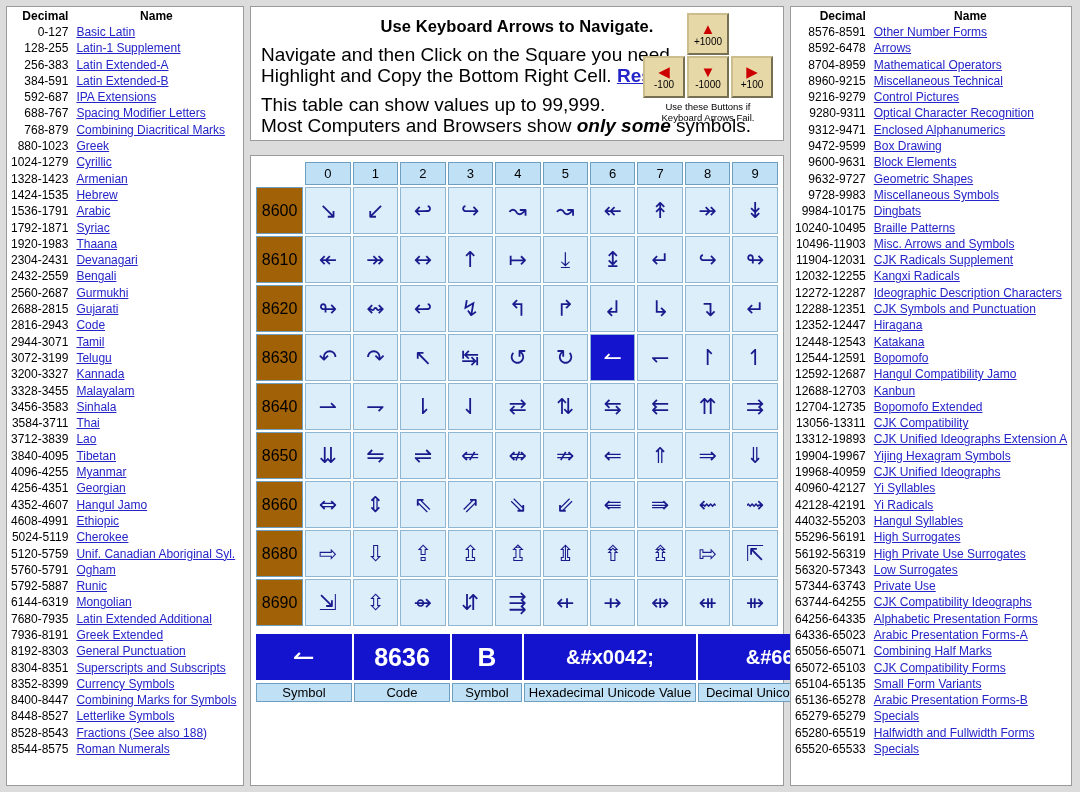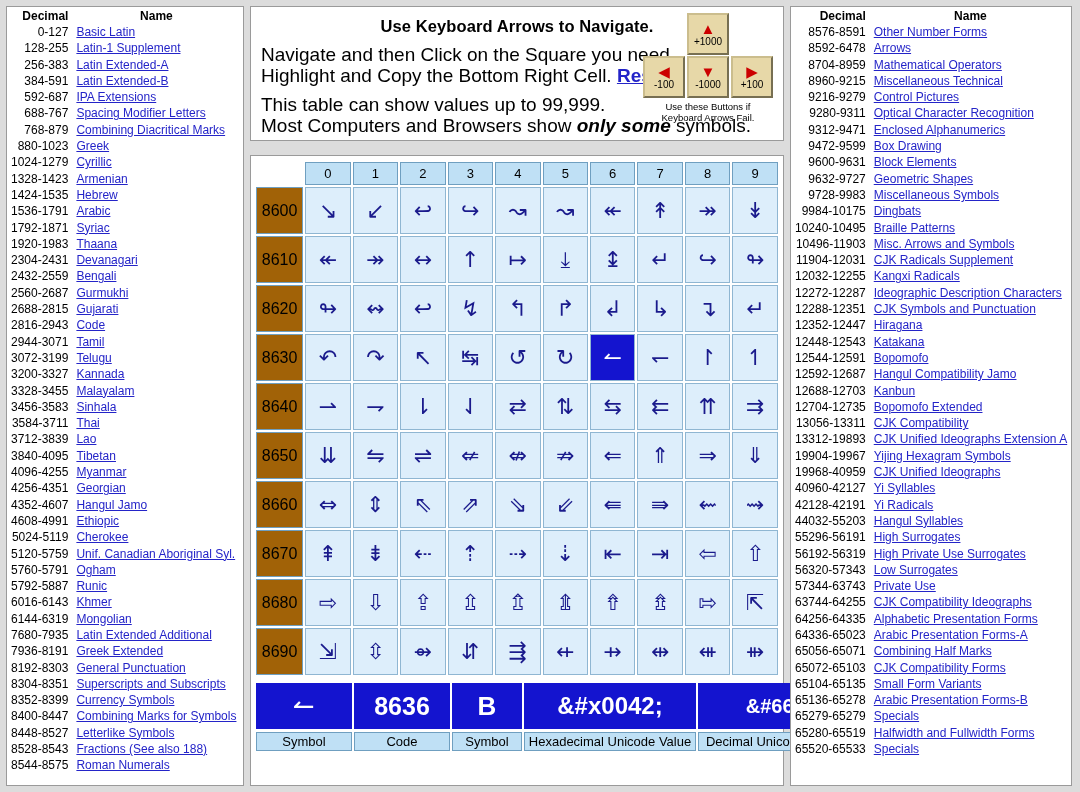--- a/index.html
+++ b/index.html
@@ -188,21 +188,21 @@
     background:#1414cf;
     color:#fff;
     height:46px;
     text-align:center;
     vertical-align:middle;
     box-sizing:border-box;
   }
   td.r-symbol{width:96px;font-size:26px;font-family:"DejaVu Sans",sans-serif;}
   td.r-code{width:96px;font-size:25px;font-weight:bold;}
   td.r-sym2{width:70px;font-size:26px;font-weight:bold;color:#d00000;background:#fff;border:1px solid #1414cf;}
-  td.r-hex{width:172px;font-size:24px;font-weight:bold;color:#d00000;background:#fff;border:1px solid #1414cf;}
+  td.r-hex{width:172px;font-size:20px;font-weight:bold;color:#d00000;background:#fff;border:1px solid #1414cf;}
   td.r-dec{width:150px;font-size:20px;font-weight:bold;color:#d00000;background:#fff;border:1px solid #1414cf;}
   table.label-tbl{
     border-collapse:separate;
     border-spacing:2px;
     width:100%;
     table-layout:fixed;
     margin-top:-1px;
   }
   table.label-tbl td{
     background:#bfe0f5;
@@ -359,24 +359,20 @@
             <td class="num">5120-5759</td>
             <td><a>Unif. Canadian Aboriginal Syl.</a></td>
           </tr>
           <tr>
             <td class="num">5760-5791</td>
             <td><a>Ogham</a></td>
           </tr>
           <tr>
             <td class="num">5792-5887</td>
             <td><a>Runic</a></td>
-          </tr>
-          <tr>
-            <td class="num">6016-6143</td>
-            <td><a>Khmer</a></td>
           </tr>
           <tr>
             <td class="num">6144-6319</td>
             <td><a>Mongolian</a></td>
           </tr>
           <tr>
             <td class="num">7680-7935</td>
             <td><a>Latin Extended Additional</a></td>
           </tr>
           <tr>
@@ -560,33 +556,20 @@
               <td class="cell">⇖</td>
               <td class="cell">⇗</td>
               <td class="cell">⇘</td>
               <td class="cell">⇙</td>
               <td class="cell">⇚</td>
               <td class="cell">⇛</td>
               <td class="cell">⇜</td>
               <td class="cell">⇝</td>
             </tr>
             <tr>
-              <td class="rowhead">8670</td>
-              <td class="cell">⇞</td>
-              <td class="cell">⇟</td>
-              <td class="cell">⇠</td>
-              <td class="cell">⇡</td>
-              <td class="cell">⇢</td>
-              <td class="cell">⇣</td>
-              <td class="cell">⇤</td>
-              <td class="cell">⇥</td>
-              <td class="cell">⇦</td>
-              <td class="cell">⇧</td>
-            </tr>
-            <tr>
               <td class="rowhead">8680</td>
               <td class="cell">⇨</td>
               <td class="cell">⇩</td>
               <td class="cell">⇪</td>
               <td class="cell">⇫</td>
               <td class="cell">⇬</td>
               <td class="cell">⇭</td>
               <td class="cell">⇮</td>
               <td class="cell">⇯</td>
               <td class="cell">⇰</td>

